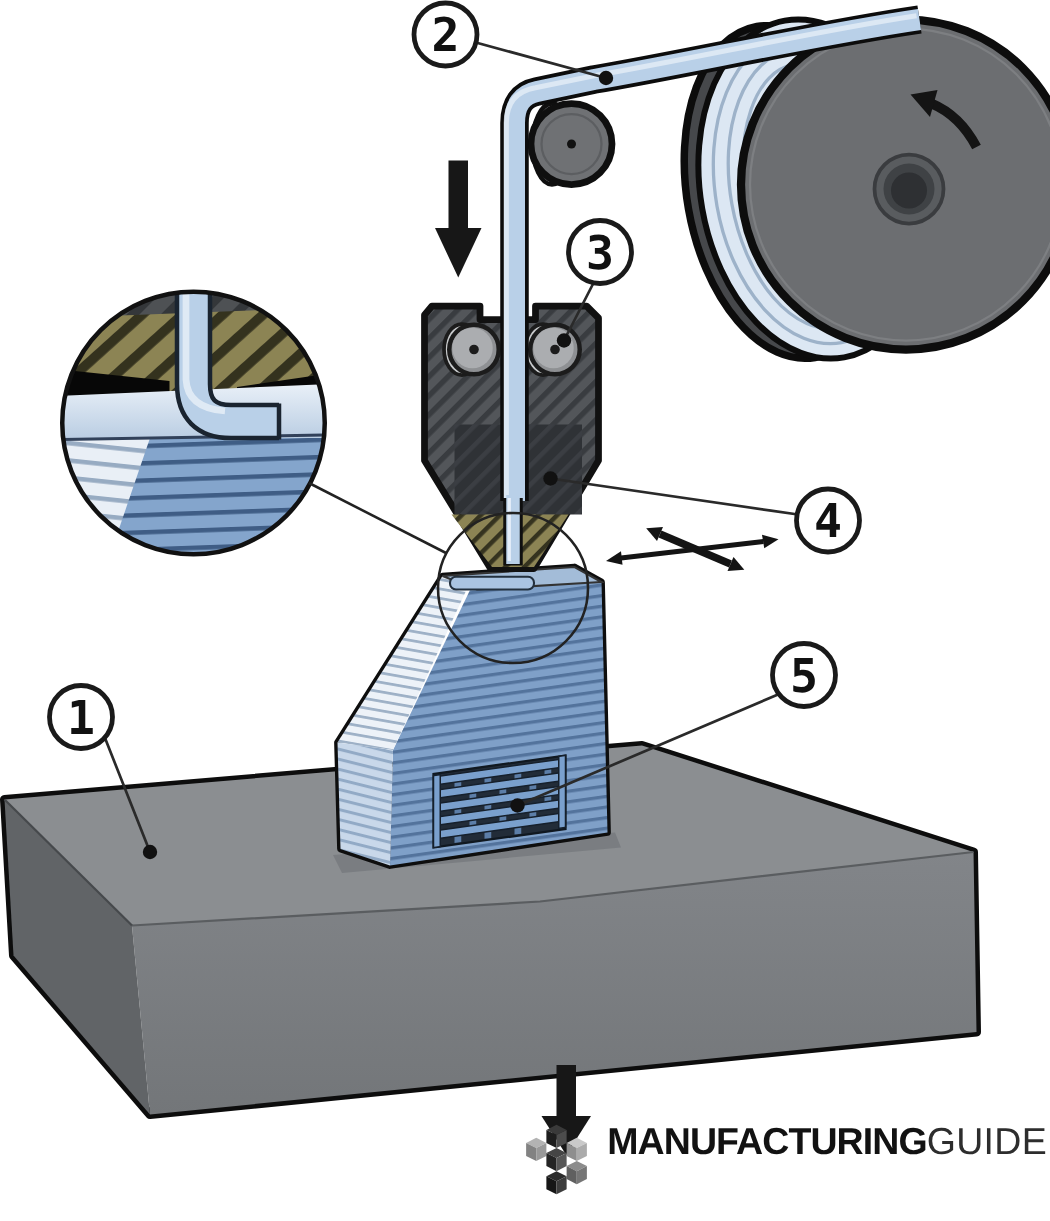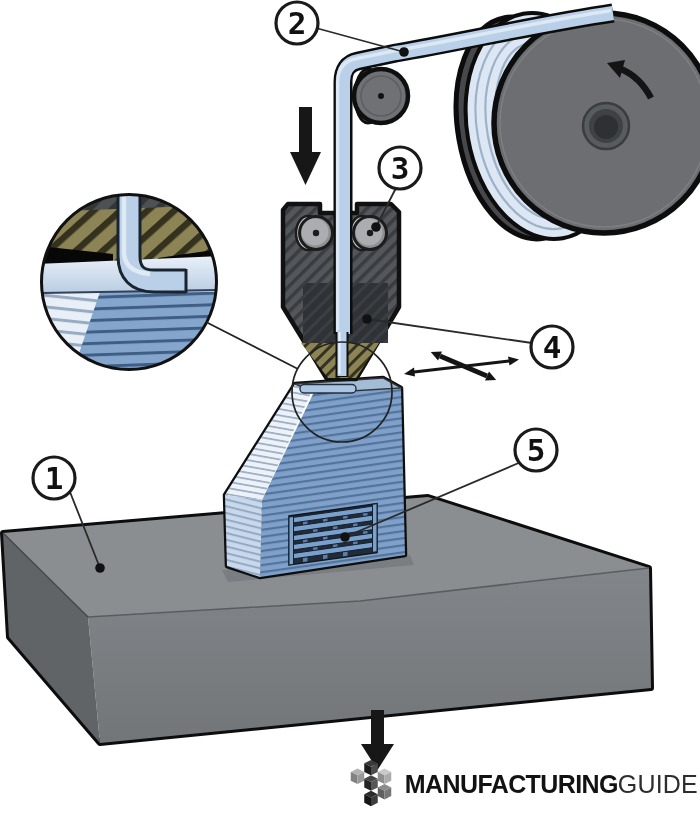--- a/index.html
+++ b/index.html
@@ -1,20 +1,20 @@
 <!DOCTYPE html>
 <html><head>
 <meta charset="utf-8">
 <style>
   html,body{margin:0;padding:0;background:#fff;}
   #canvas{position:relative;width:700px;height:814px;background:#fff;overflow:hidden;
           font-family:"Liberation Sans",sans-serif;}
   #diagram{position:absolute;left:0;top:0;}
   .callout-num{font-family:"DejaVu Sans Mono",monospace;font-weight:bold;font-size:31px;fill:#111;}
-  #logo{position:absolute;right:2px;bottom:5px;display:flex;align-items:center;gap:7px;}
+  #logo{position:absolute;right:2px;bottom:15px;display:flex;gap:7px;}
   #logo .mark{display:block;}
   #logo .word{font-size:25px;line-height:1;white-space:nowrap;}
   #logo .bold{font-weight:800;color:#121212;letter-spacing:-0.6px;}
   #logo .light{font-weight:300;color:#2d2d2d;letter-spacing:0.2px;}
 </style>
 </head>
 <body>
 
 <div id="canvas">
 <svg id="diagram" width="700" height="814" viewBox="0 0 700 814">

